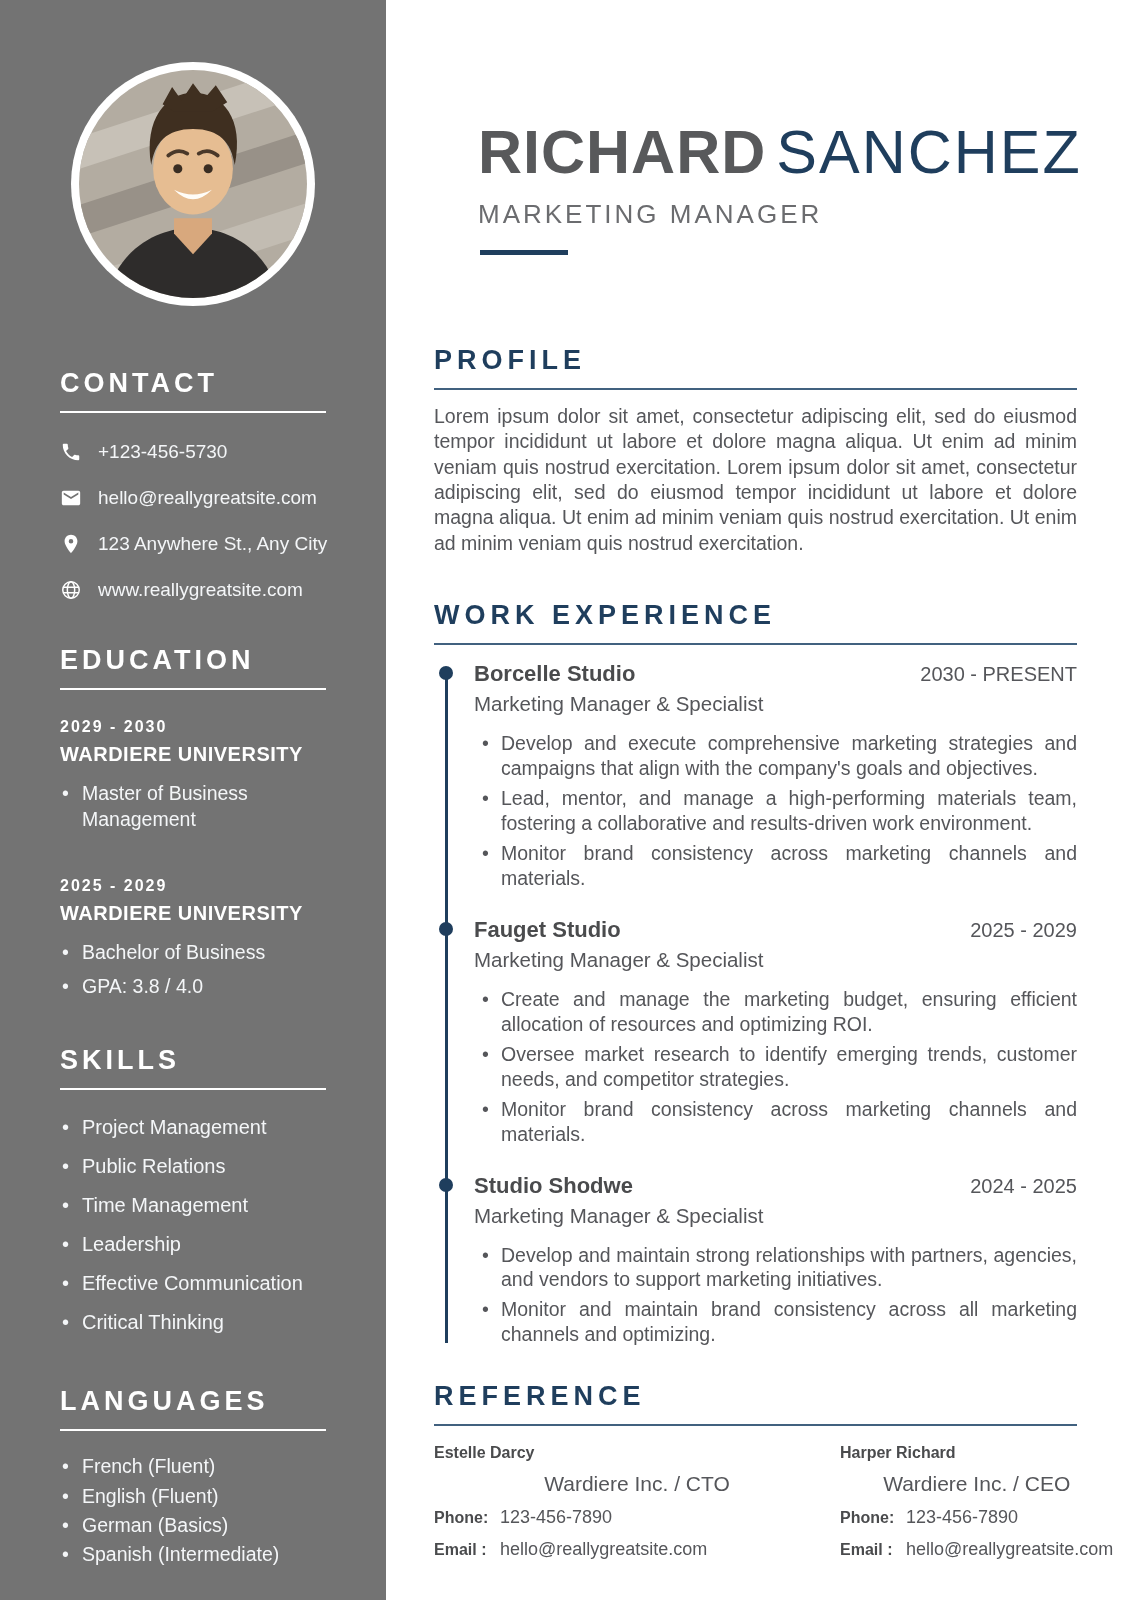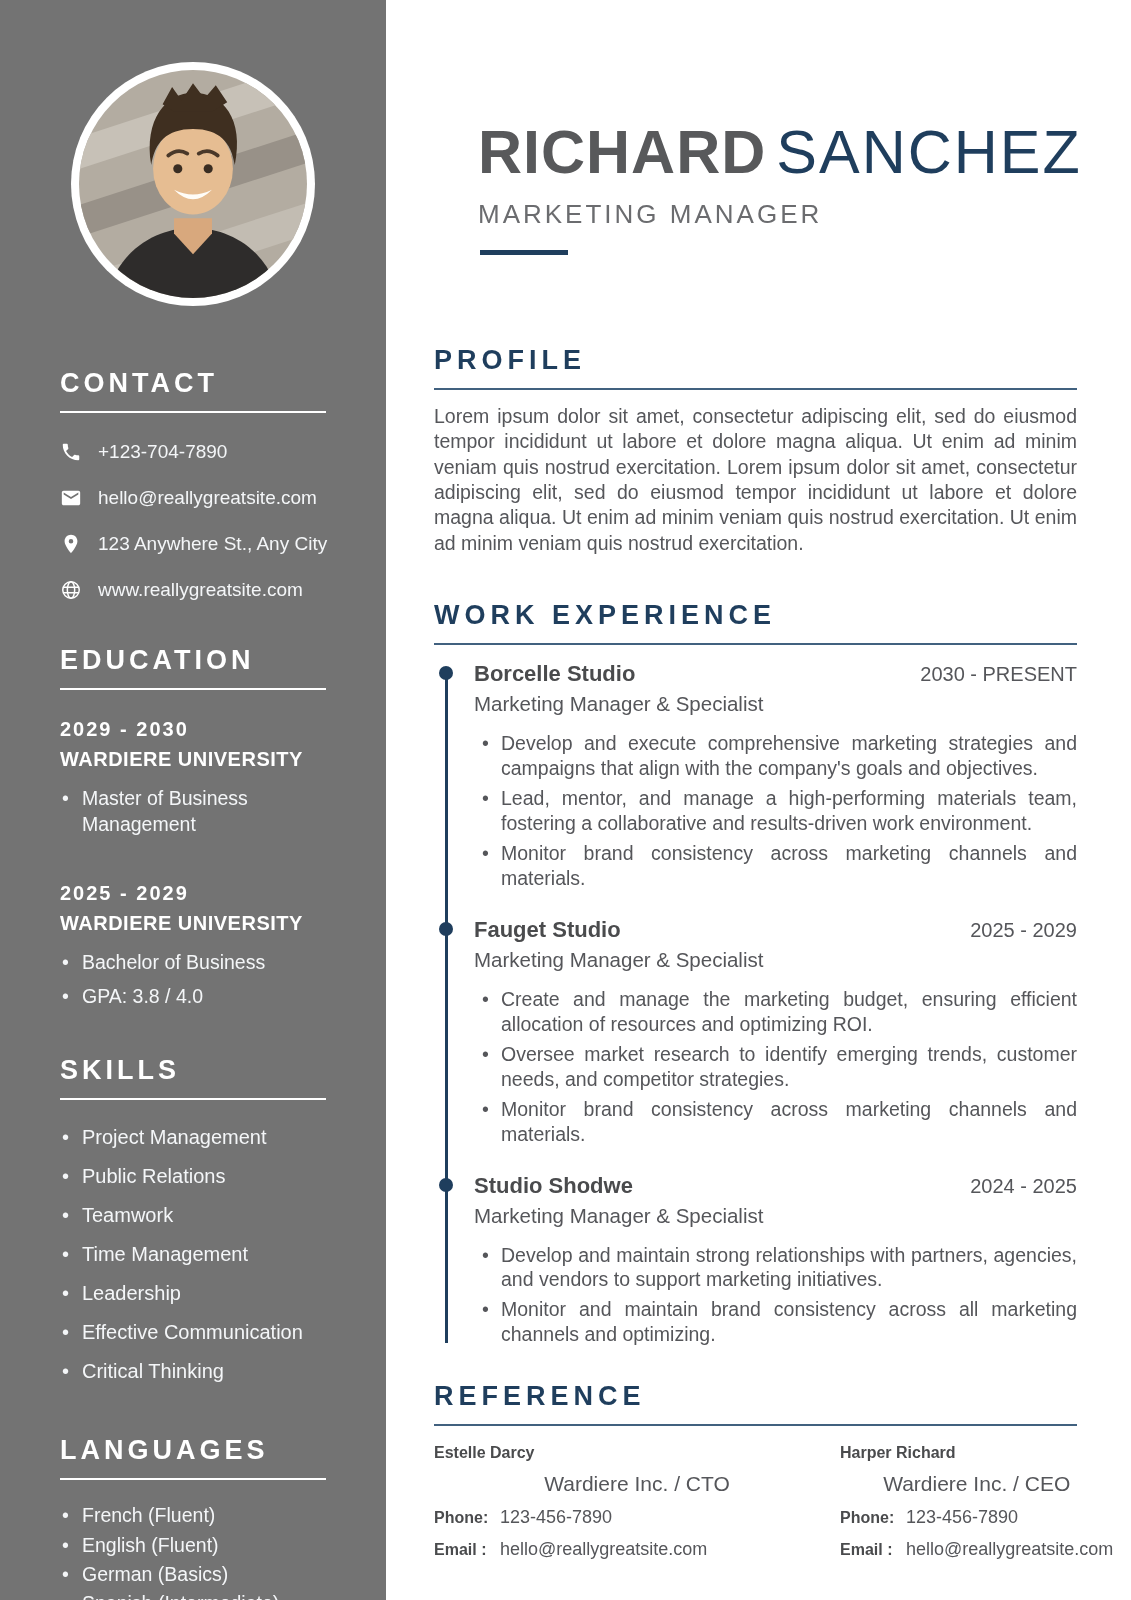--- a/index.html
+++ b/index.html
@@ -27,21 +27,21 @@
     padding-bottom:12px; border-bottom:2px solid #ffffff; width:266px;
   }
   .contact-section { margin-top:62px; }
   .contact-list { margin-top:28px; }
   .contact-row { display:flex; align-items:center; gap:16px; margin-bottom:24px; }
   .contact-row svg { flex:0 0 auto; }
   .contact-text { font-size:19px; color:#f4f6f8; }
   .edu-section { margin-top:44px; }
   .edu-entry { margin-top:28px; }
   .edu-entry + .edu-entry { margin-top:44px; }
-  .edu-years { font-size:20px; font-weight:800; letter-spacing:2px; color:#ffffff; }
+  .edu-years { font-size:16px; font-weight:800; letter-spacing:2px; color:#ffffff; }
   .edu-school { font-size:20px; font-weight:800; color:#ffffff; margin-top:7px; letter-spacing:0.5px; }
   .side-list { list-style:none; margin-top:14px; }
   .side-list li {
     font-size:19.5px; line-height:1.35; color:#f4f6f8;
     padding-left:22px; position:relative; margin-bottom:8px;
   }
   .side-list li::before {
     content:"•"; position:absolute; left:2px; top:0; color:#f4f6f8;
   }
   .skills-section { margin-top:46px; }
@@ -126,21 +126,21 @@
 
   <div class="side-content">
 
     <section class="contact-section">
       <h2 class="side-title">CONTACT</h2>
       <div class="contact-list">
         <div class="contact-row">
           <svg width="22" height="22" viewBox="0 0 24 24">
               <path fill="#ffffff" d="M6.6 10.8c1.5 2.9 3.7 5.1 6.6 6.6l2.2-2.2c.3-.3.7-.4 1-.2 1.1.4 2.3.6 3.6.6.6 0 1 .4 1 1V20c0 .6-.4 1-1 1C10.6 21 3 13.4 3 4c0-.6.4-1 1-1h3.5c.6 0 1 .4 1 1 0 1.2.2 2.4.6 3.6.1.3 0 .7-.2 1l-2.3 2.2z"></path>
             </svg>
-          <span class="contact-text">+123-704-7890</span>
+          <span class="contact-text">+123-456-5730</span>
         </div>
         <div class="contact-row">
           <svg width="22" height="22" viewBox="0 0 24 24">
               <path fill="#ffffff" d="M20 4H4c-1.1 0-2 .9-2 2v12c0 1.1.9 2 2 2h16c1.1 0 2-.9 2-2V6c0-1.1-.9-2-2-2zm0 4.2-8 5-8-5V6l8 5 8-5v2.2z"></path>
             </svg>
           <span class="contact-text">hello@reallygreatsite.com</span>
         </div>
         <div class="contact-row">
           <svg width="22" height="22" viewBox="0 0 24 24">
               <path fill="#ffffff" d="M12 2C8.1 2 5 5.1 5 9c0 5.2 7 13 7 13s7-7.8 7-13c0-3.9-3.1-7-7-7zm0 9.5A2.5 2.5 0 1 1 12 6.5a2.5 2.5 0 0 1 0 5z"></path>
@@ -175,21 +175,20 @@
           <li>GPA: 3.8 / 4.0</li>
         </ul>
       </div>
     </section>
 
     <section class="skills-section">
       <h2 class="side-title">SKILLS</h2>
       <ul class="side-list">
         <li>Project Management</li>
         <li>Public Relations</li>
-        <li>Teamwork</li>
         <li>Time Management</li>
         <li>Leadership</li>
         <li>Effective Communication</li>
         <li>Critical Thinking</li>
       </ul>
     </section>
 
     <section class="lang-section">
       <h2 class="side-title">LANGUAGES</h2>
       <ul class="side-list">

